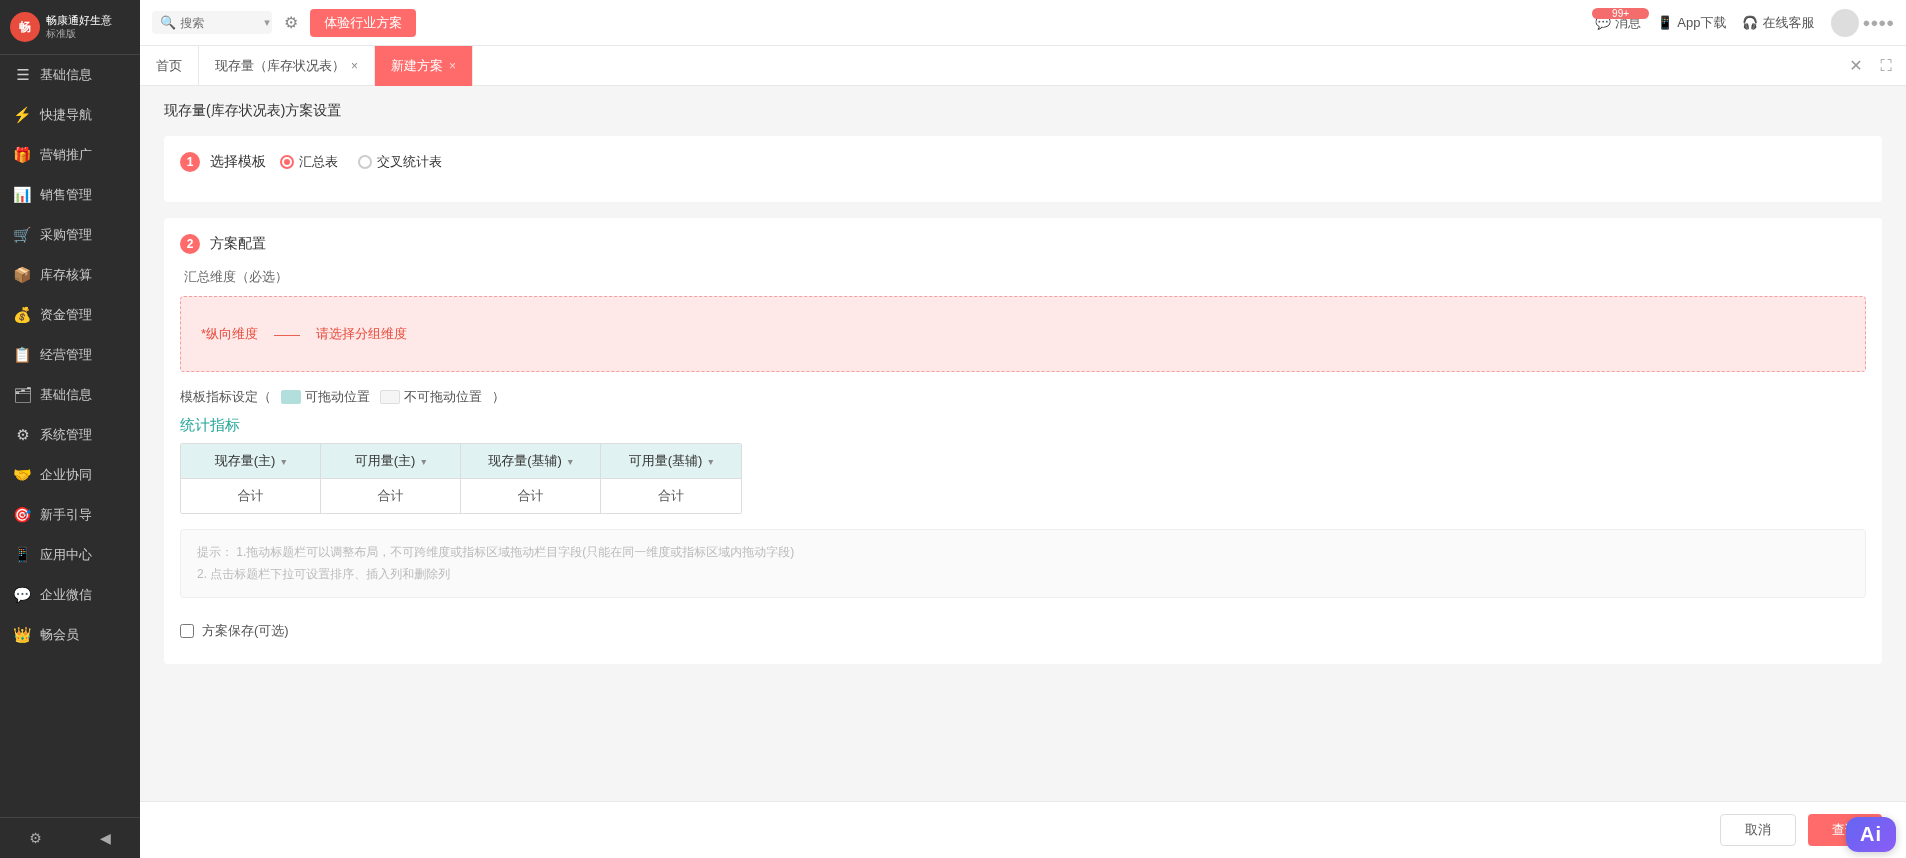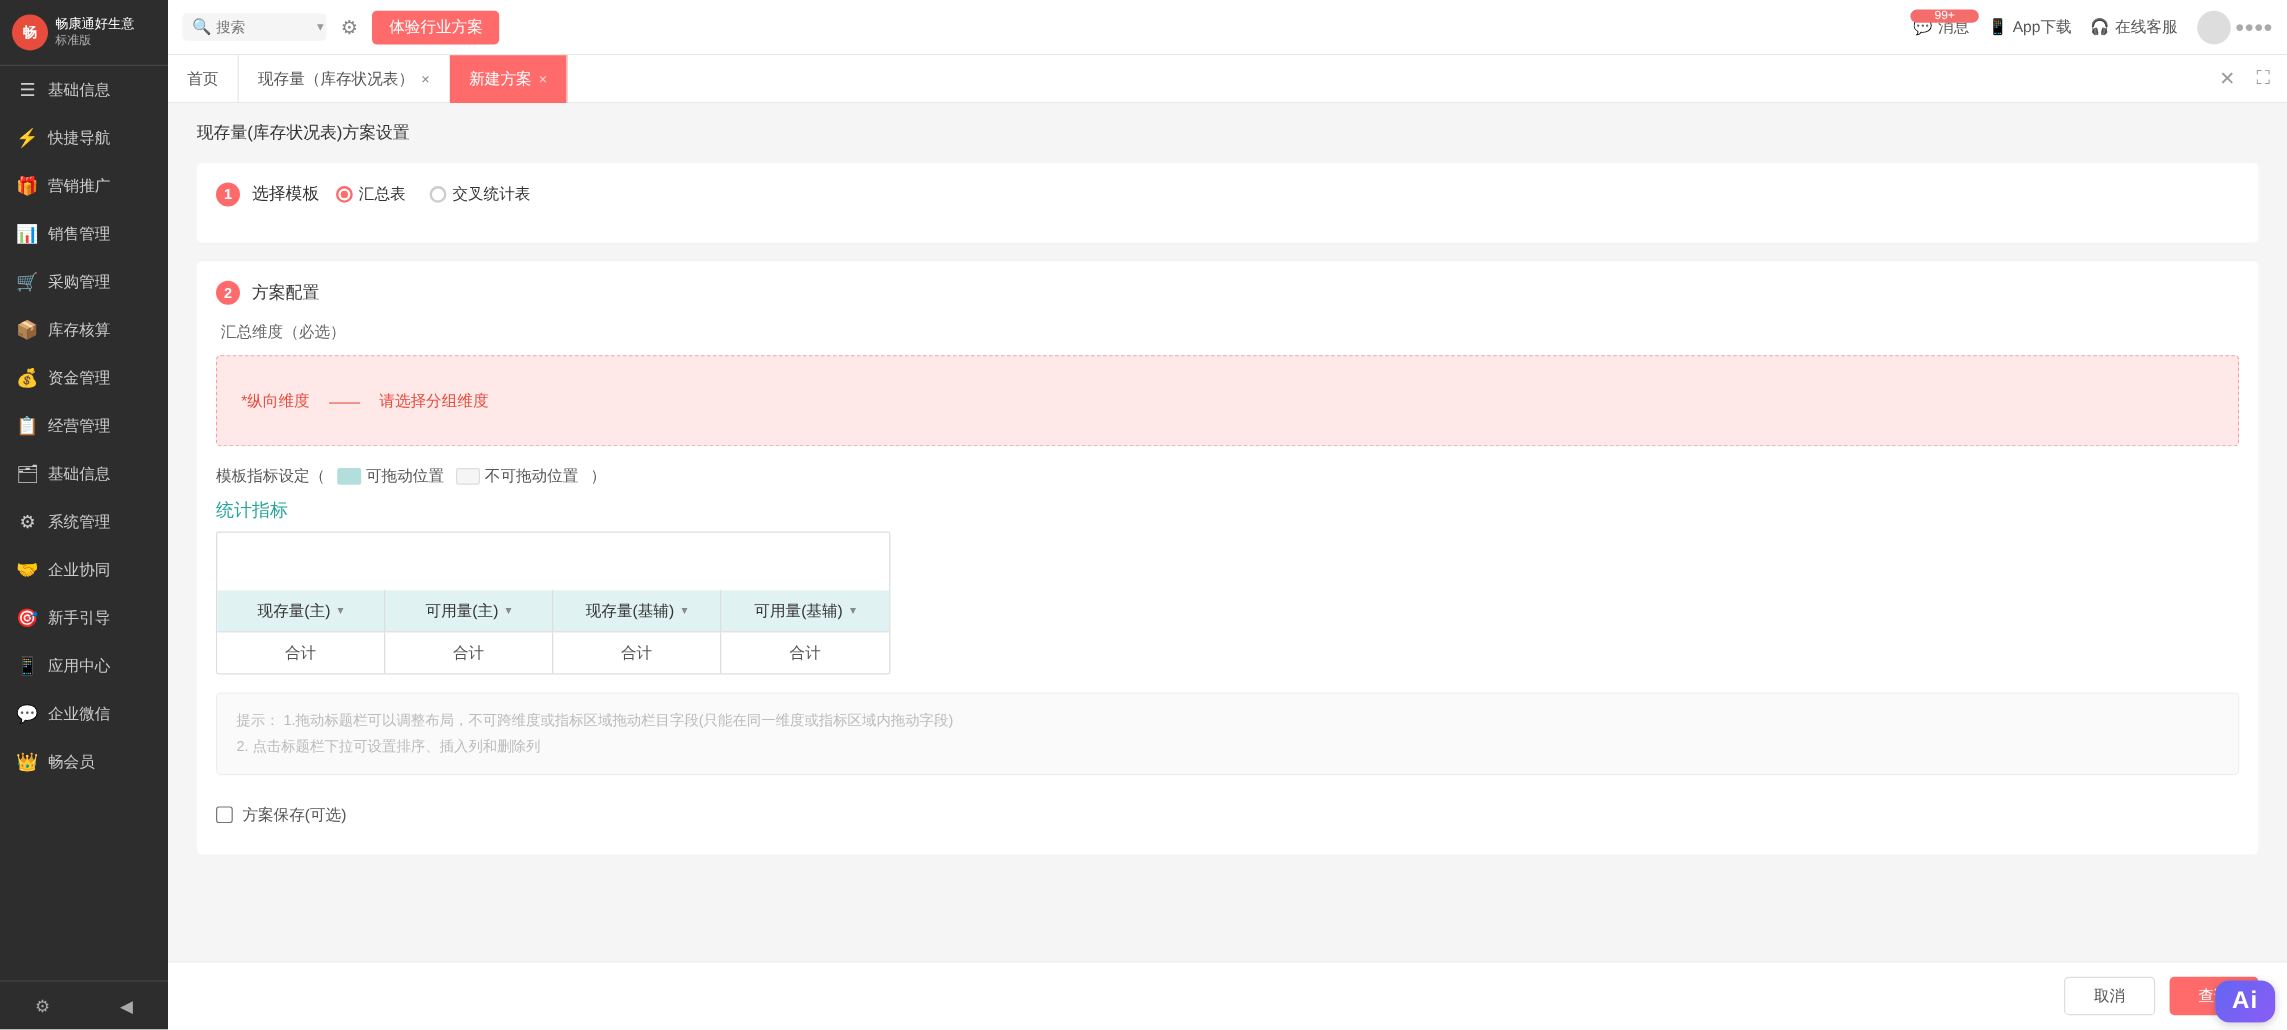--- a/index.html
+++ b/index.html
@@ -383,21 +383,20 @@
     }
     .stats-table {
       border: 1px solid #ddd;
       border-radius: 2px;
       overflow: hidden;
       display: inline-block;
     }
     .stats-header-row {
       display: flex;
       background: #e0f2f1;
-      margin-top: 48px;
     }
     .stats-cell {
       width: 140px;
       padding: 8px 12px;
       border-right: 1px solid #ddd;
       display: flex;
       align-items: center;
       justify-content: center;
       gap: 6px;
       font-size: 13px;

